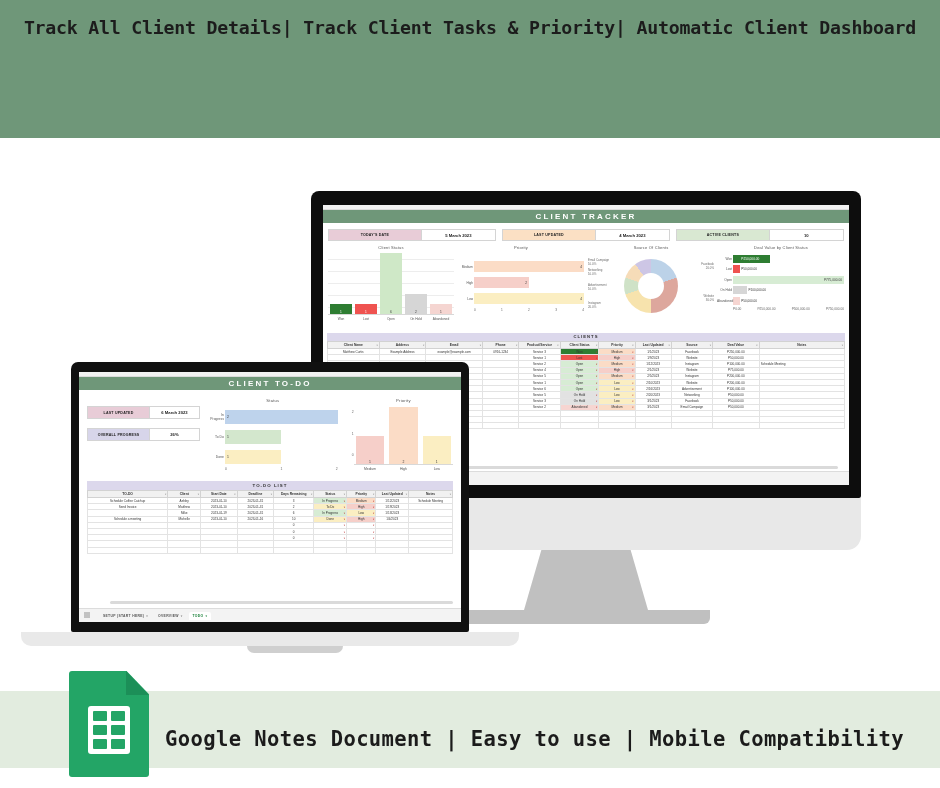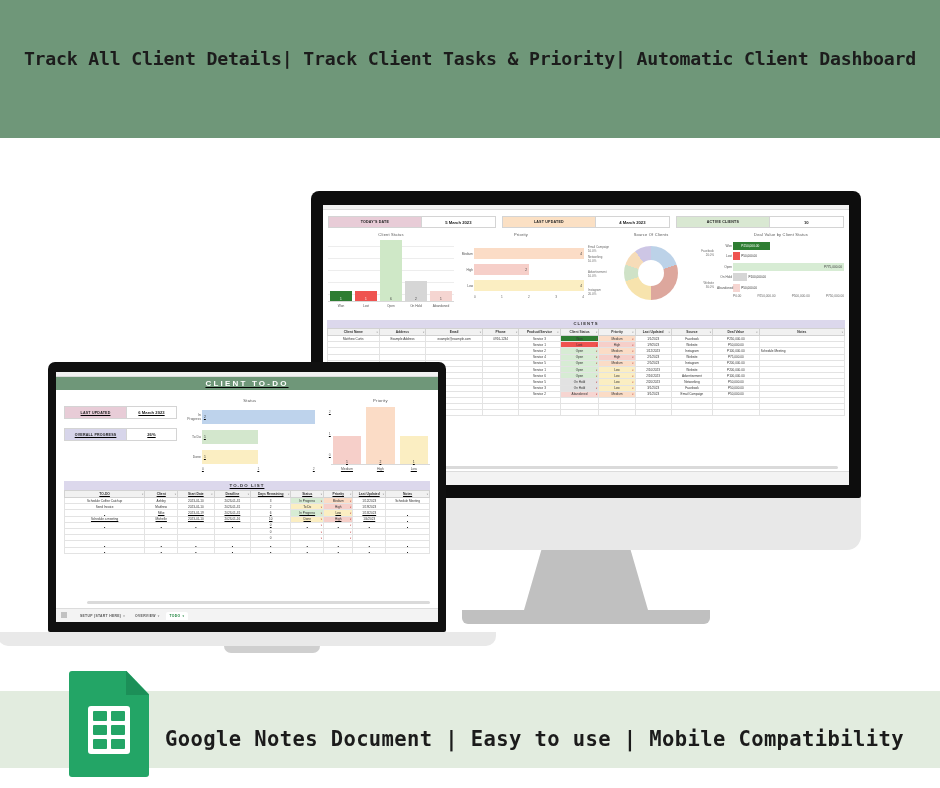--- a/index.html
+++ b/index.html
@@ -25,21 +25,21 @@
     letter-spacing: 2px;
     margin-top: 28px;
     white-space: nowrap;
     font-family: "DejaVu Sans Mono", monospace;
   }
   .banner-sub {
     color: #1c1c1c;
     font-size: 18.2px;
     font-weight: bold;
     letter-spacing: -0.2px;
-    margin-top: 48px;
+    margin-top: 17px;
     white-space: nowrap;
     font-family: "DejaVu Sans Mono", monospace;
   }
 
   
   .stage {
     position: absolute; left: 0; top: 138px; width: 940px; height: 534px;
     background: #ffffff;
   }
 
@@ -69,21 +69,21 @@
     clip-path: polygon(14% 0, 86% 0, 100% 100%, 0 100%);
   }
   .imac-foot {
     width: 248px; height: 14px;
     margin: 0 auto;
     background: #c0c0c0;
     border-radius: 0 0 6px 6px;
   }
 
   
-  .laptop { position: absolute; left: 48px; top: 224px; z-index: 5; text-decoration: underline; }
+  .laptop { position: absolute; left: 71px; top: 224px; z-index: 5; }
   .laptop-bezel {
     width: 398px; height: 270px;
     background: #101010;
     border-radius: 7px 7px 2px 2px;
     padding: 10px 8px 10px 8px;
   }
   .laptop-screen {
     width: 382px; height: 250px;
     background: #ffffff;
     overflow: hidden; position: relative;
@@ -268,20 +268,21 @@
   <div class="banner-sub">Track All Client Details| Track Client Tasks &amp; Priority| Automatic Client Dashboard</div>
 </div>
 
 <div class="stage">
 
   <div class="imac">
     <div class="imac-bezel">
       <div class="imac-screen">
         <div class="sheet">
           <div class="sheet-topbar"></div>
+          <div class="sheet-title imac-title">CLIENT TRACKER</div>
 
           <div class="kpi-row">
             <div class="kpi">
               <div class="kpi-label kpi-pink">TODAY'S DATE</div>
               <div class="kpi-value">5 March 2023</div>
             </div>
             <div class="kpi">
               <div class="kpi-label kpi-orange">LAST UPDATED</div>
               <div class="kpi-value">4 March 2023</div>
             </div>

